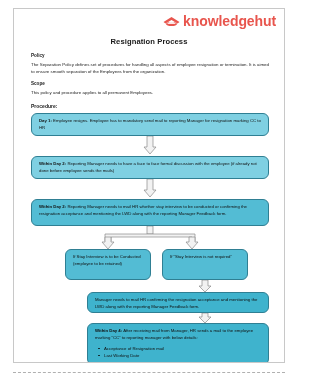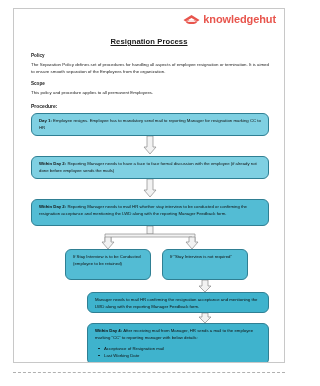--- a/index.html
+++ b/index.html
@@ -43,37 +43,36 @@
     align-items: center;
     gap: 3px;
   }
   .logo-mark {
     width: 17px;
     height: 11px;
     position: relative;
   }
   .logo-mark svg { display: block; }
   .logo-text {
-    font-size: 11px;
+    font-size: 14px;
     font-weight: bold;
     color: #e8554d;
     letter-spacing: -0.1px;
     line-height: 1;
   }
 
   .doc-title {
     position: absolute;
     left: 0;
     right: 0;
     top: 28px;
     text-align: center;
     font-size: 7.6px;
     font-weight: bold;
     color: #1a1a1a;
-    text-decoration: underline;
     letter-spacing: 0.1px;
   }
 
   .sec-head {
     position: absolute;
     left: 17px;
     font-size: 4.6px;
     font-weight: bold;
     color: #1a1a1a;
   }

